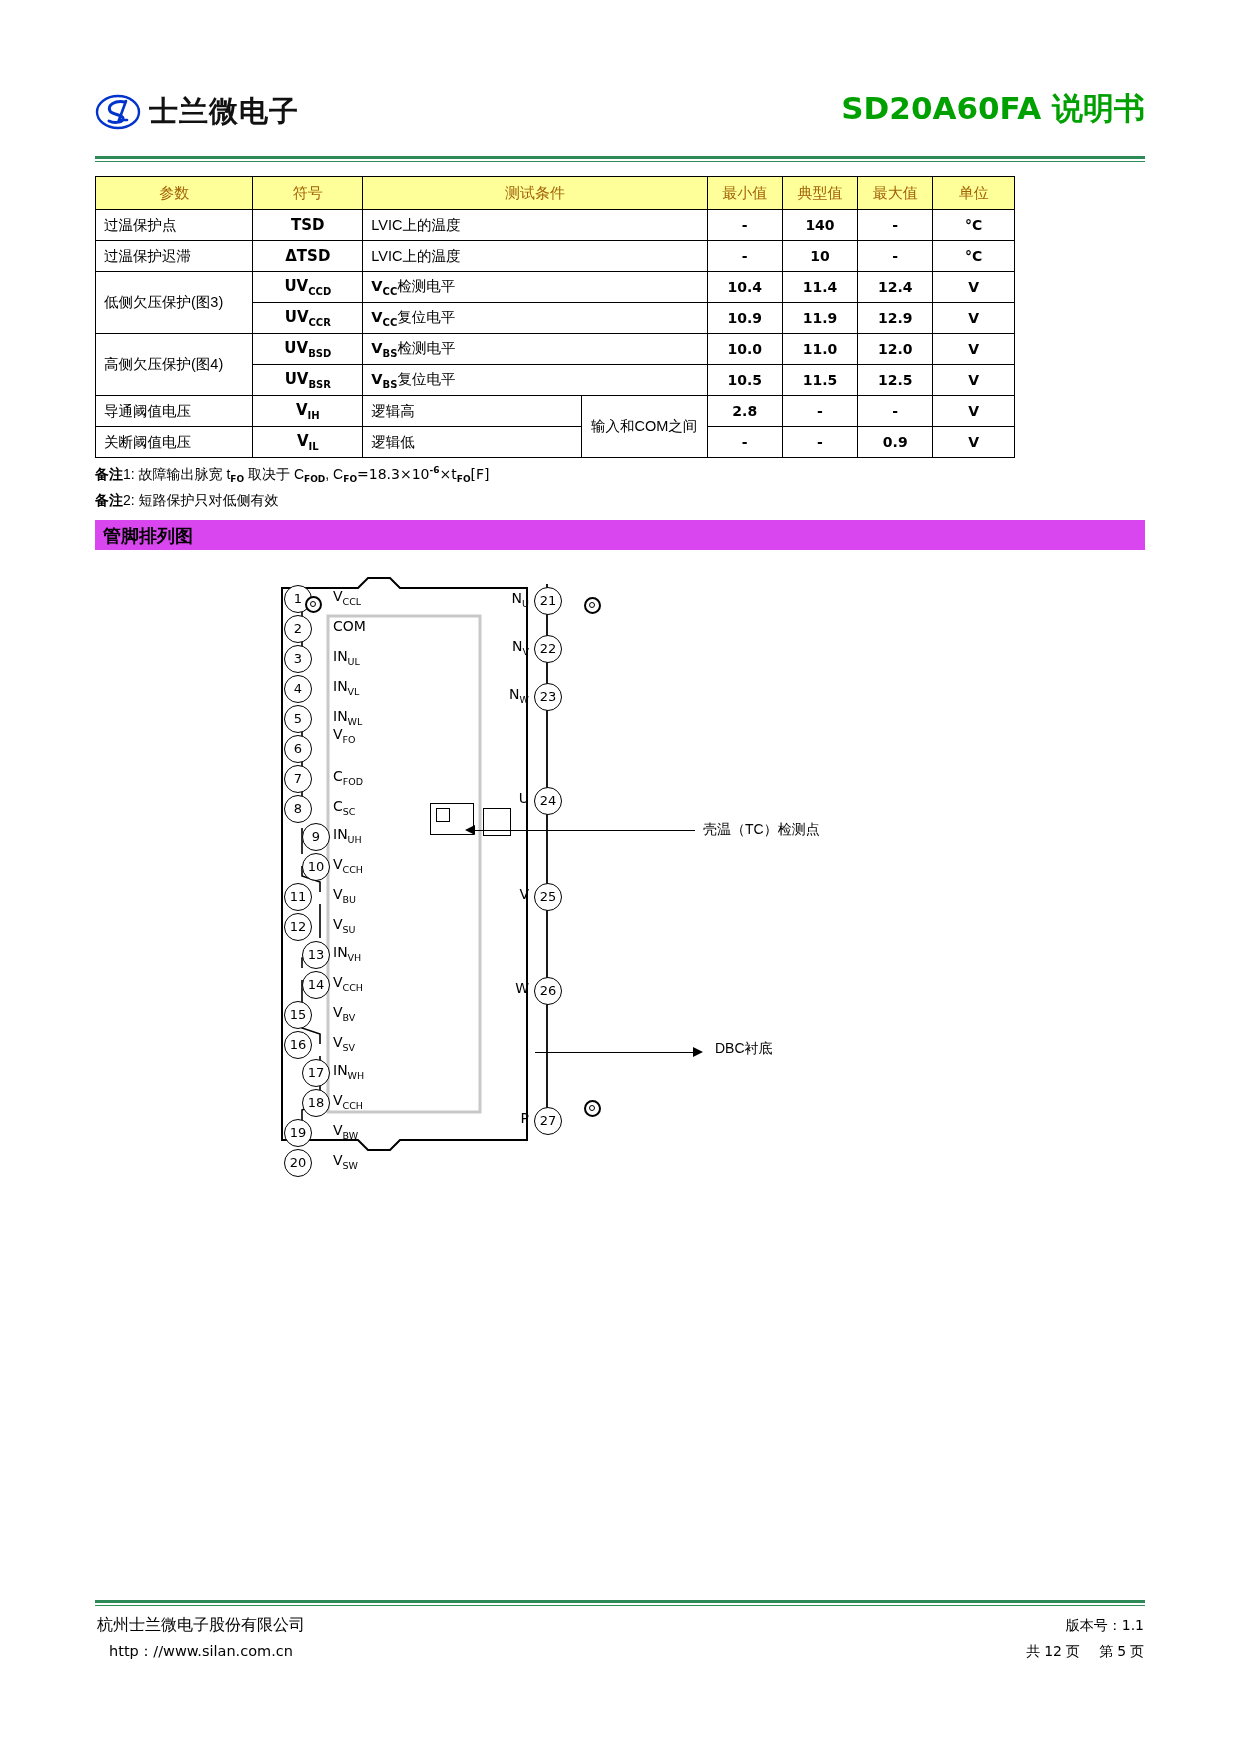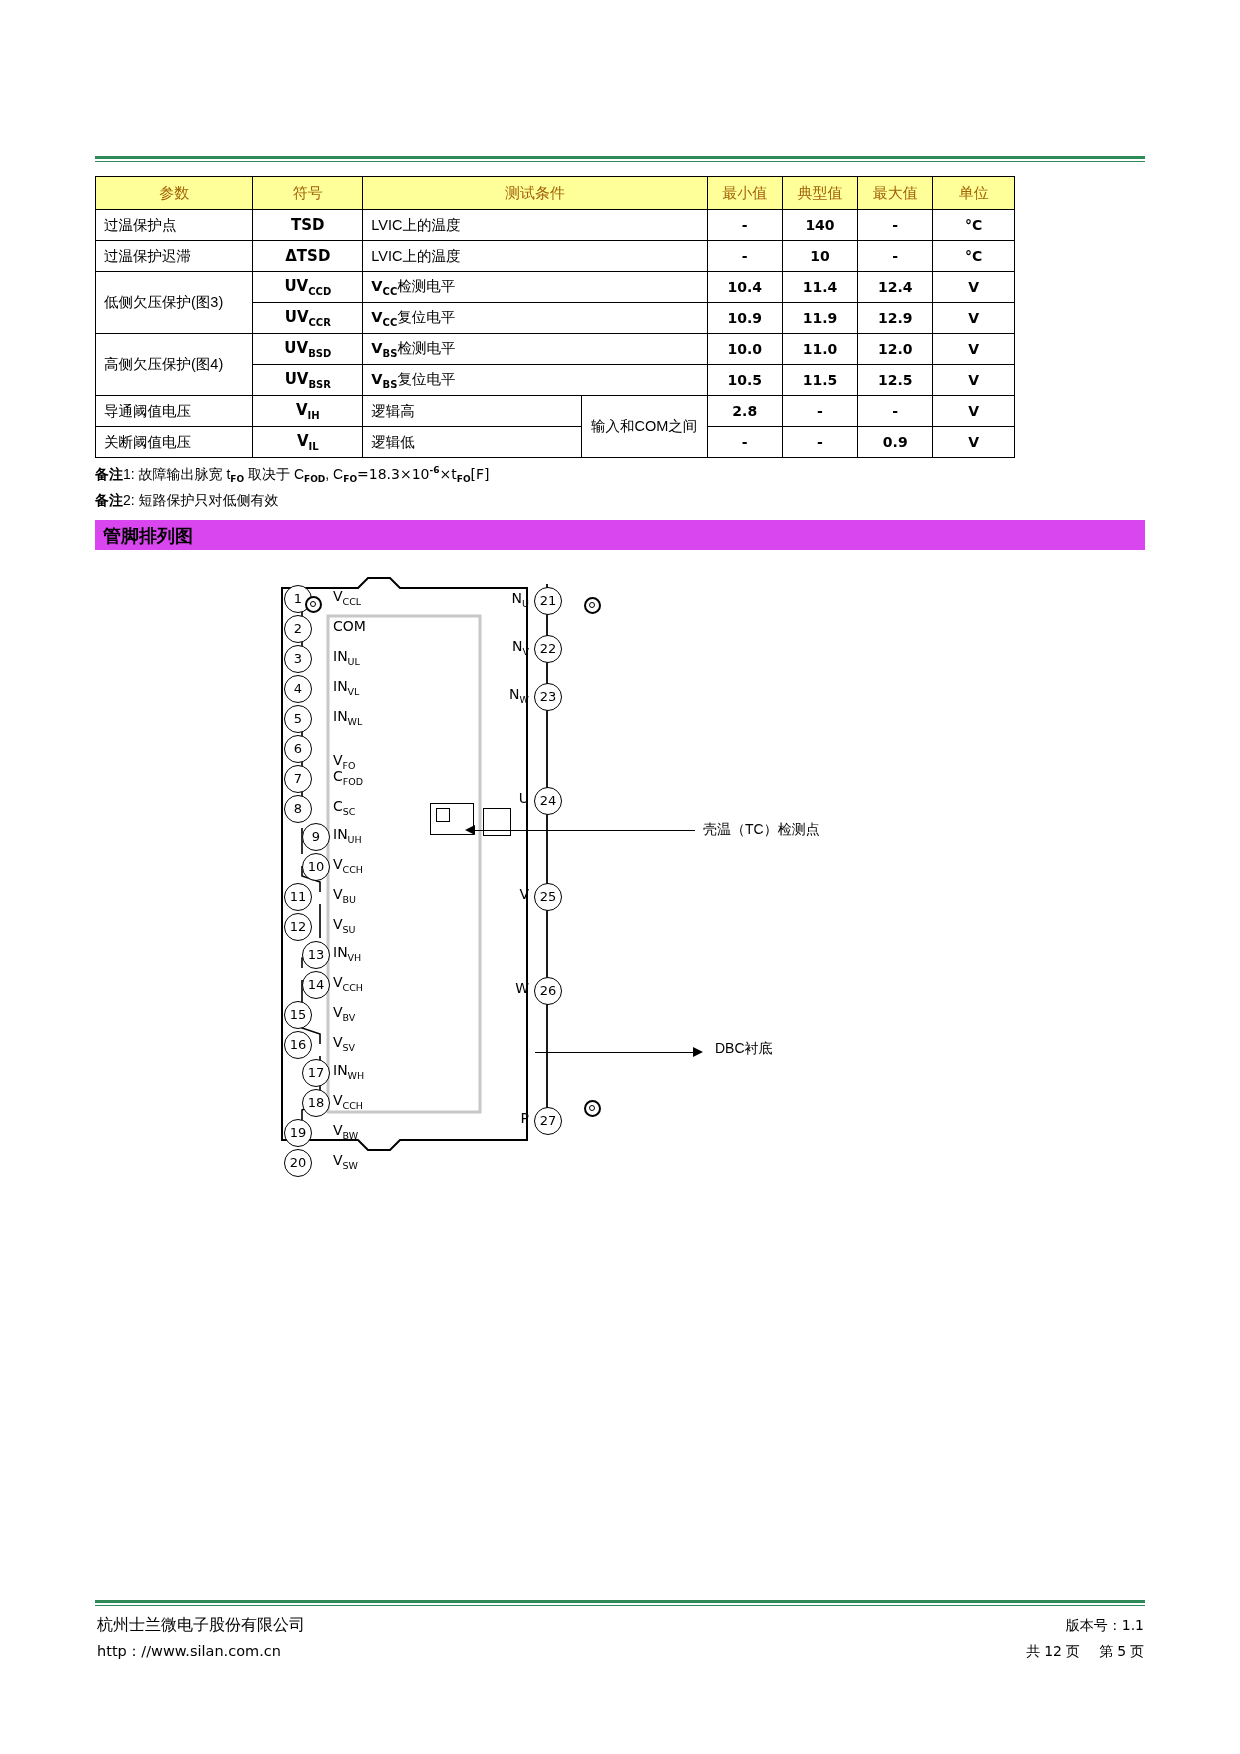--- a/index.html
+++ b/index.html
@@ -63,30 +63,43 @@
   .tc-sq2{position:absolute;left:388px;top:248px;width:26px;height:26px;border:1.6px solid #000;background:#fff;}
 
   .ann-line{position:absolute;height:1.4px;background:#000;}
   .ann-text{position:absolute;font-size:14px;white-space:nowrap;color:#000;}
   .arrow-l{position:absolute;width:0;height:0;border-top:5px solid transparent;border-bottom:5px solid transparent;border-right:10px solid #000;}
   .arrow-r{position:absolute;width:0;height:0;border-top:5px solid transparent;border-bottom:5px solid transparent;border-left:10px solid #000;}
 
   
   .foot-rule1{position:absolute;left:95px;top:1600px;width:1050px;height:3px;background:#2e8b57;}
   .foot-rule2{position:absolute;left:95px;top:1605px;width:1050px;height:1px;background:#2e8b57;}
-  .foot-left{position:absolute;left:97px;top:1612px;font-size:16px;line-height:26px;}
+  .foot-left{position:absolute;left:97px;top:1612px;font-size:16px;line-height:26px;text-align:center;}
   .foot-left .url{font-family:"DejaVu Sans",sans-serif;font-size:14.5px;}
   .foot-right{position:absolute;right:96px;top:1612px;text-align:right;font-size:14px;line-height:26px;}
   .foot-right .n{font-family:"DejaVu Sans",sans-serif;}
 </style>
 </head>
 <body>
 
 <div class="page">
 
+  <div class="header">
+    <div class="logo-wrap">
+      <span class="logo-mark">
+        <svg width="46" height="38" viewBox="0 0 46 38">
+          <ellipse cx="23" cy="19" rx="21" ry="16" fill="none" stroke="#0033cc" stroke-width="2.4"></ellipse>
+          <path d="M30 9 C20 7, 12 12, 15 18 C17 22, 27 21, 28 25 C29 29, 20 31, 14 28" fill="none" stroke="#0033cc" stroke-width="3" stroke-linecap="round"></path>
+          <path d="M31 8 L24 27 L32 27" fill="none" stroke="#0033cc" stroke-width="2.6" stroke-linecap="round"></path>
+        </svg>
+      </span>
+      <span class="logo-text">士兰微电子</span>
+    </div>
+    <div class="doc-title">SD20A60FA 说明书</div>
+  </div>
   <div class="hdr-rule1"></div>
   <div class="hdr-rule2"></div>
 
   <table class="spec">
     <thead>
       <tr>
         <th class="c-param">参数</th>
         <th class="c-sym">符号</th>
         <th class="c-cond" colspan="2">测试条件</th>
         <th class="c-min">最小值</th>
@@ -224,21 +237,21 @@
         <div class="pin-label" style="left: 238px; top: 28px;">V<sub>CCL</sub></div>
         <div class="pin-circle" style="left: 189px; top: 55px;">2</div>
         <div class="pin-label" style="left: 238px; top: 58px;">COM</div>
         <div class="pin-circle" style="left: 189px; top: 85px;">3</div>
         <div class="pin-label" style="left: 238px; top: 88px;">IN<sub>UL</sub></div>
         <div class="pin-circle" style="left: 189px; top: 115px;">4</div>
         <div class="pin-label" style="left: 238px; top: 118px;">IN<sub>VL</sub></div>
         <div class="pin-circle" style="left: 189px; top: 145px;">5</div>
         <div class="pin-label" style="left: 238px; top: 148px;">IN<sub>WL</sub></div>
         <div class="pin-circle" style="left: 189px; top: 175px;">6</div>
-        <div class="pin-label" style="left: 238px; top: 192px;">V<sub>FO</sub></div>
+        <div class="pin-label" style="left: 238px; top: 166px;">V<sub>FO</sub></div>
         <div class="pin-circle" style="left: 189px; top: 205px;">7</div>
         <div class="pin-label" style="left: 238px; top: 208px;">C<sub>FOD</sub></div>
         <div class="pin-circle" style="left: 189px; top: 235px;">8</div>
         <div class="pin-label" style="left: 238px; top: 238px;">C<sub>SC</sub></div>
         <div class="pin-circle" style="left: 207px; top: 263px;">9</div>
         <div class="pin-label" style="left: 238px; top: 266px;">IN<sub>UH</sub></div>
         <div class="pin-circle" style="left: 207px; top: 293px;">10</div>
         <div class="pin-label" style="left: 238px; top: 296px;">V<sub>CCH</sub></div>
         <div class="pin-circle" style="left: 189px; top: 323px;">11</div>
         <div class="pin-label" style="left: 238px; top: 326px;">V<sub>BU</sub></div>

